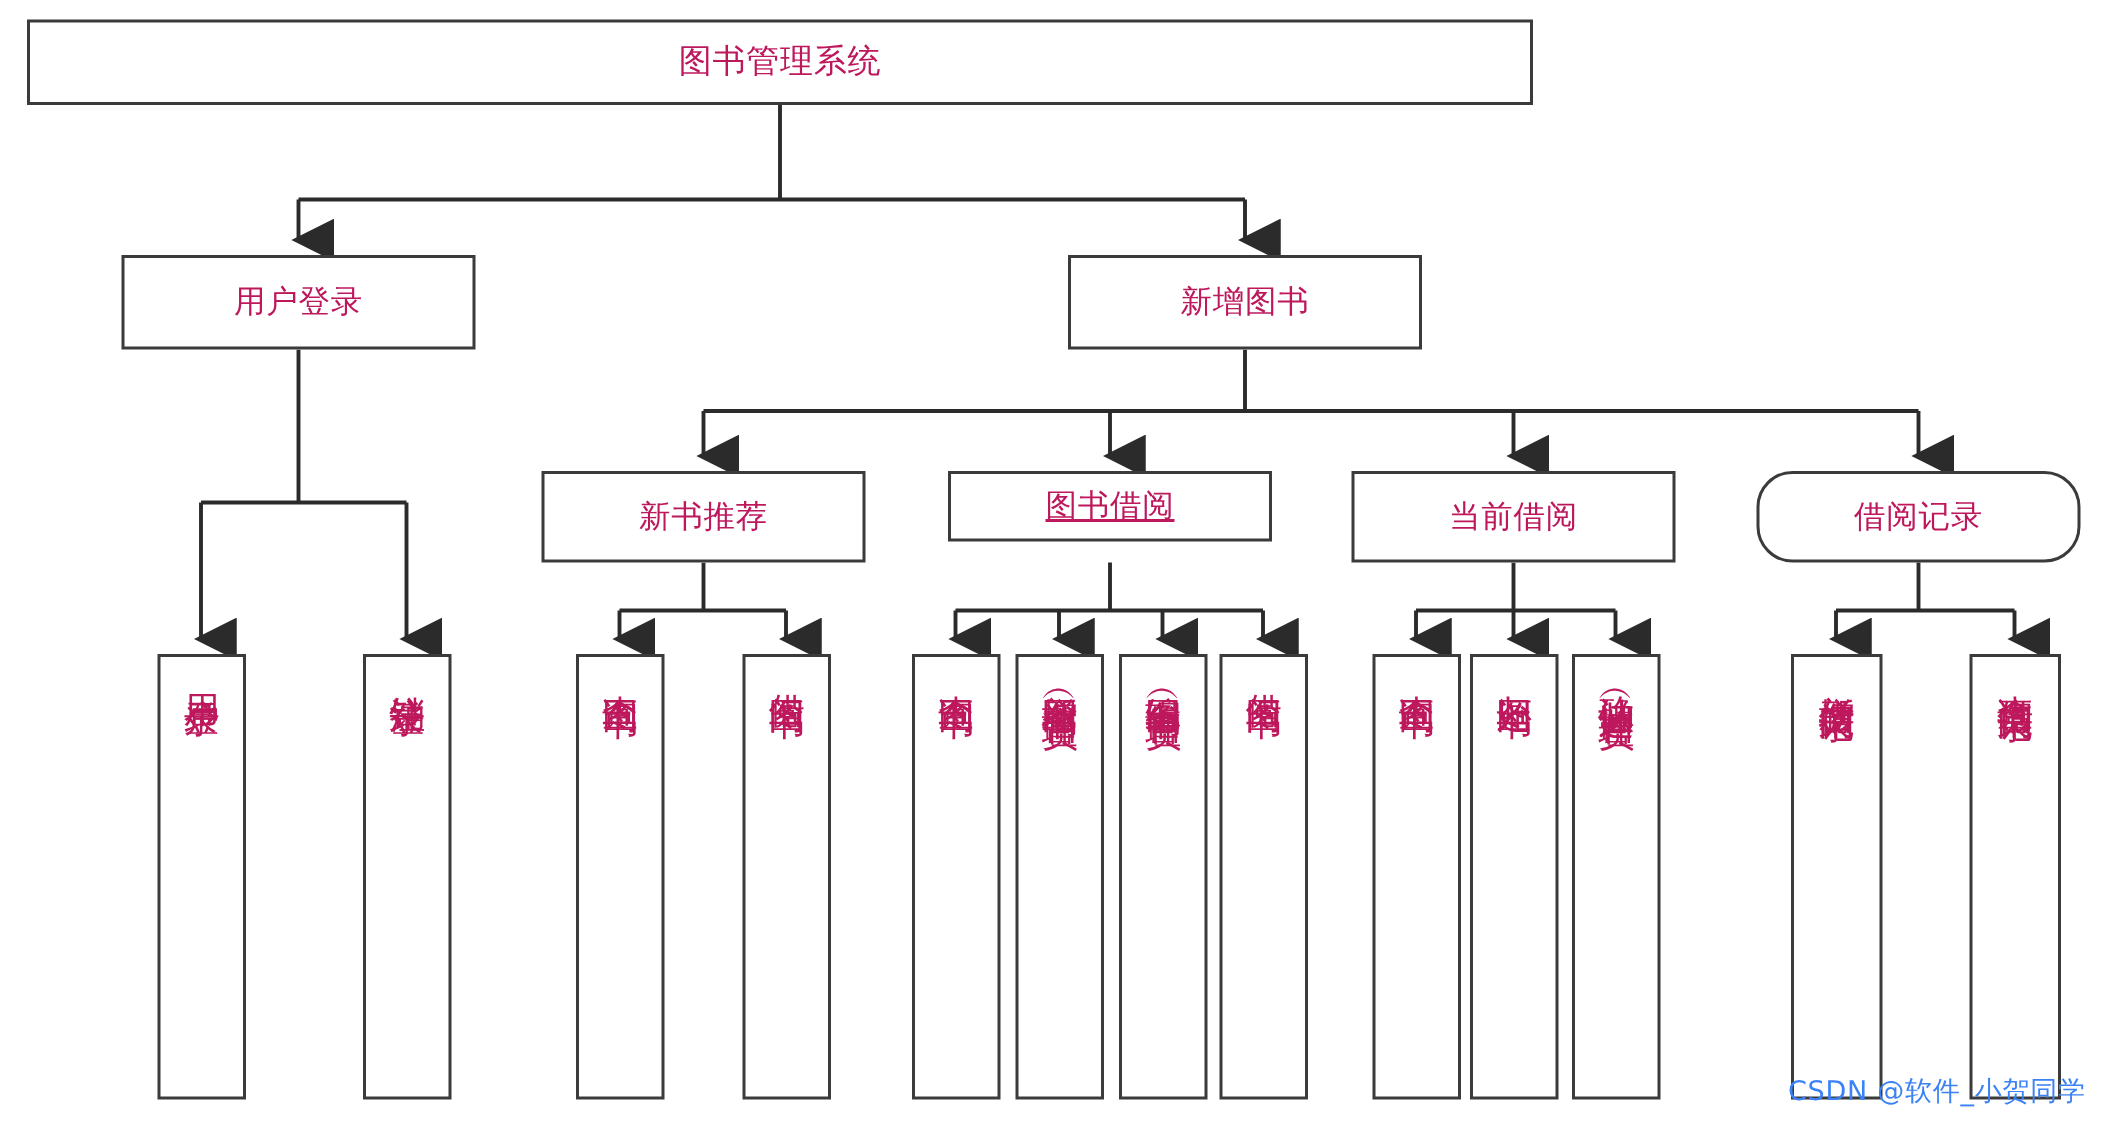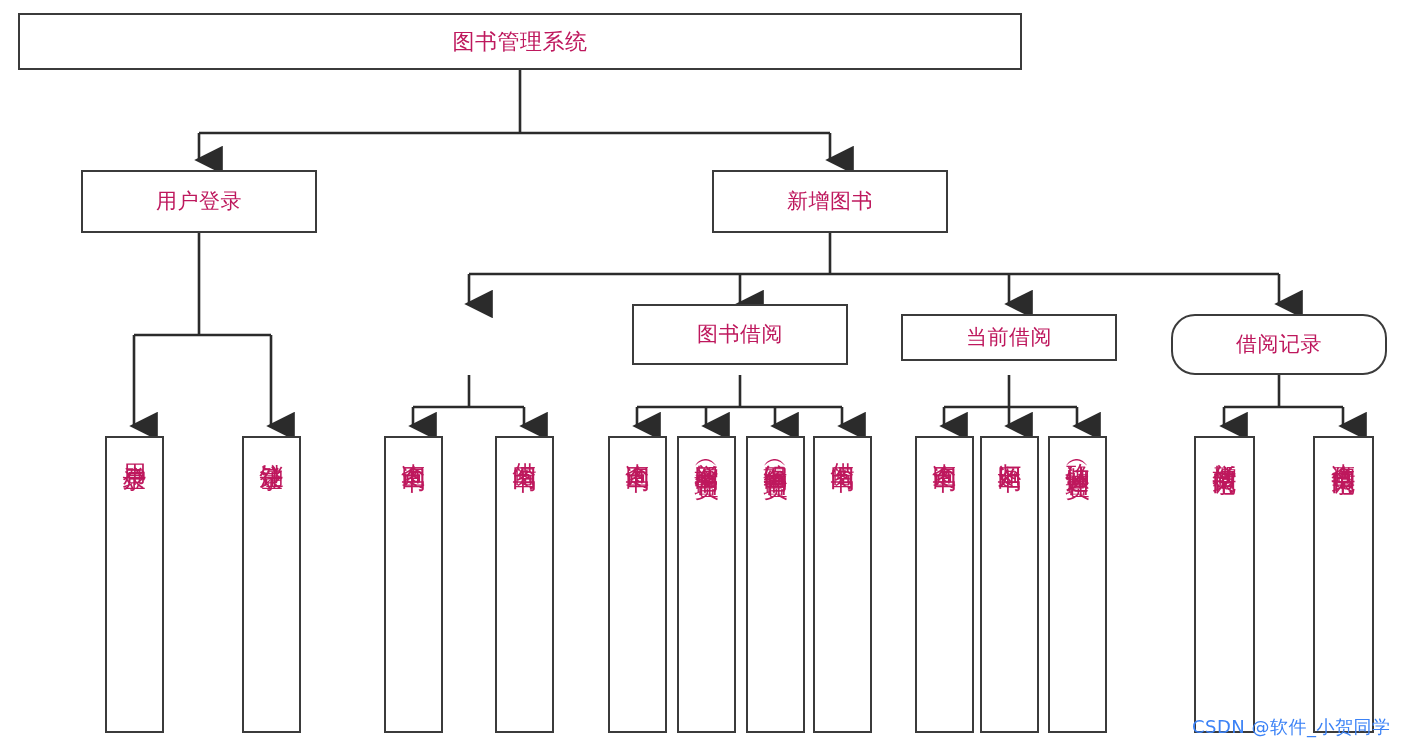--- a/index.html
+++ b/index.html
@@ -132,24 +132,27 @@
     <span class="label">图书管理系统</span>
   </div>
 
   <div class="node h" style="left:81px; top:170px; width:236px; height:63px;">
     <span class="label">用户登录</span>
   </div>
   <div class="node h" style="left:712px; top:170px; width:236px; height:63px;">
     <span class="label">新增图书</span>
   </div>
 
-  <div class="node h" style="left:632px; top:304px; width:216px; height:61px;">
+  <div class="node h" style="left:361px; top:314px; width:216px; height:61px;">
+    <span class="label">新书推荐</span>
+  </div>
+  <div class="node h" style="left:632px; top:314px; width:216px; height:47px;text-decoration:underline;">
     <span class="label">图书借阅</span>
   </div>
-  <div class="node h" style="left:901px; top:314px; width:216px; height:47px;">
+  <div class="node h" style="left:901px; top:314px; width:216px; height:61px;">
     <span class="label">当前借阅</span>
   </div>
   <div class="node h" style="left:1171px; top:314px; width:216px; height:61px;border-radius:24px;">
     <span class="label">借阅记录</span>
   </div>
 
   <div class="node v" style="left:105px; top:436px; width:59px; height:297px;">
     <span class="label">用户登录</span>
   </div>
   <div class="node v" style="left:242px; top:436px; width:59px; height:297px;">

